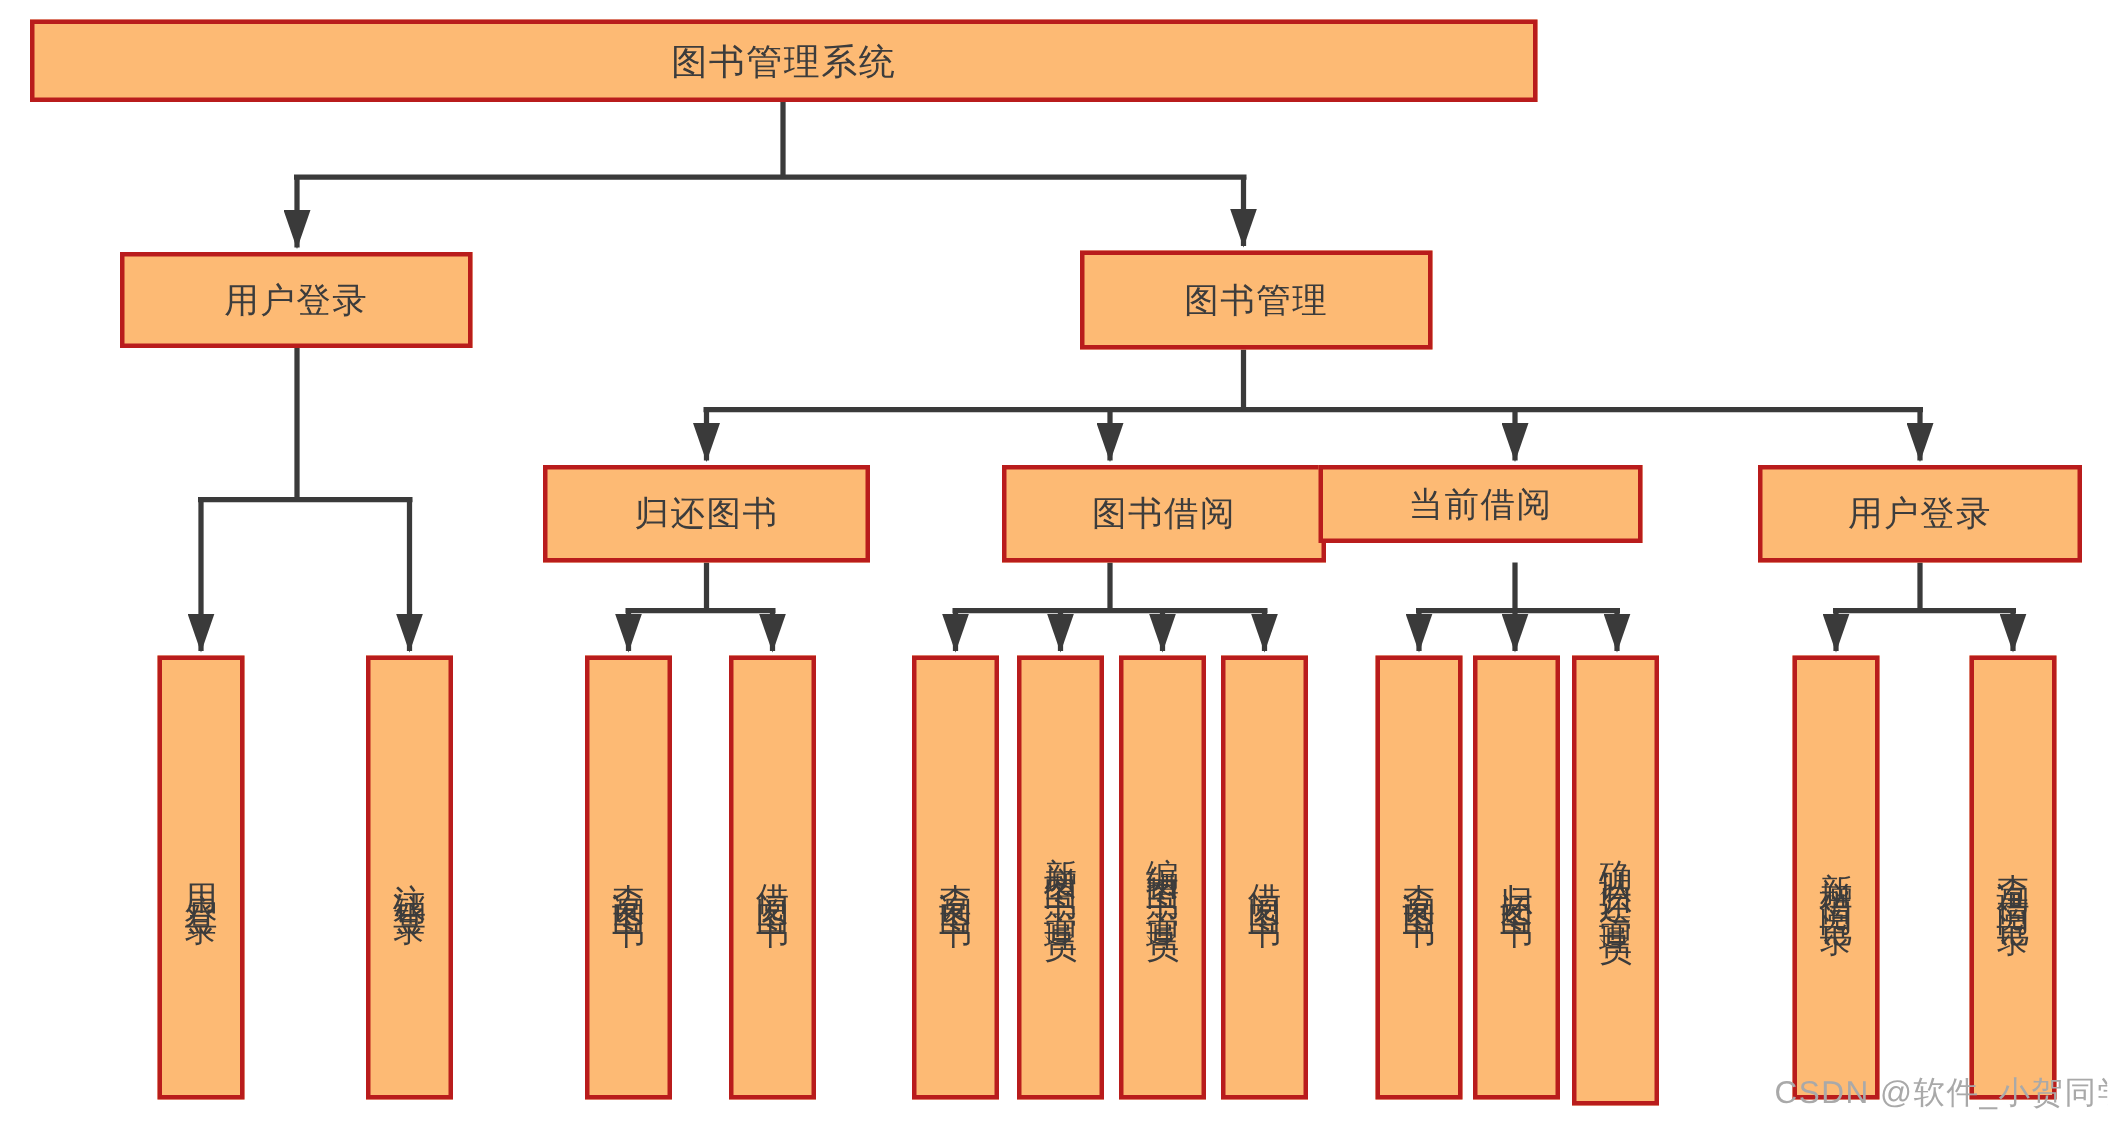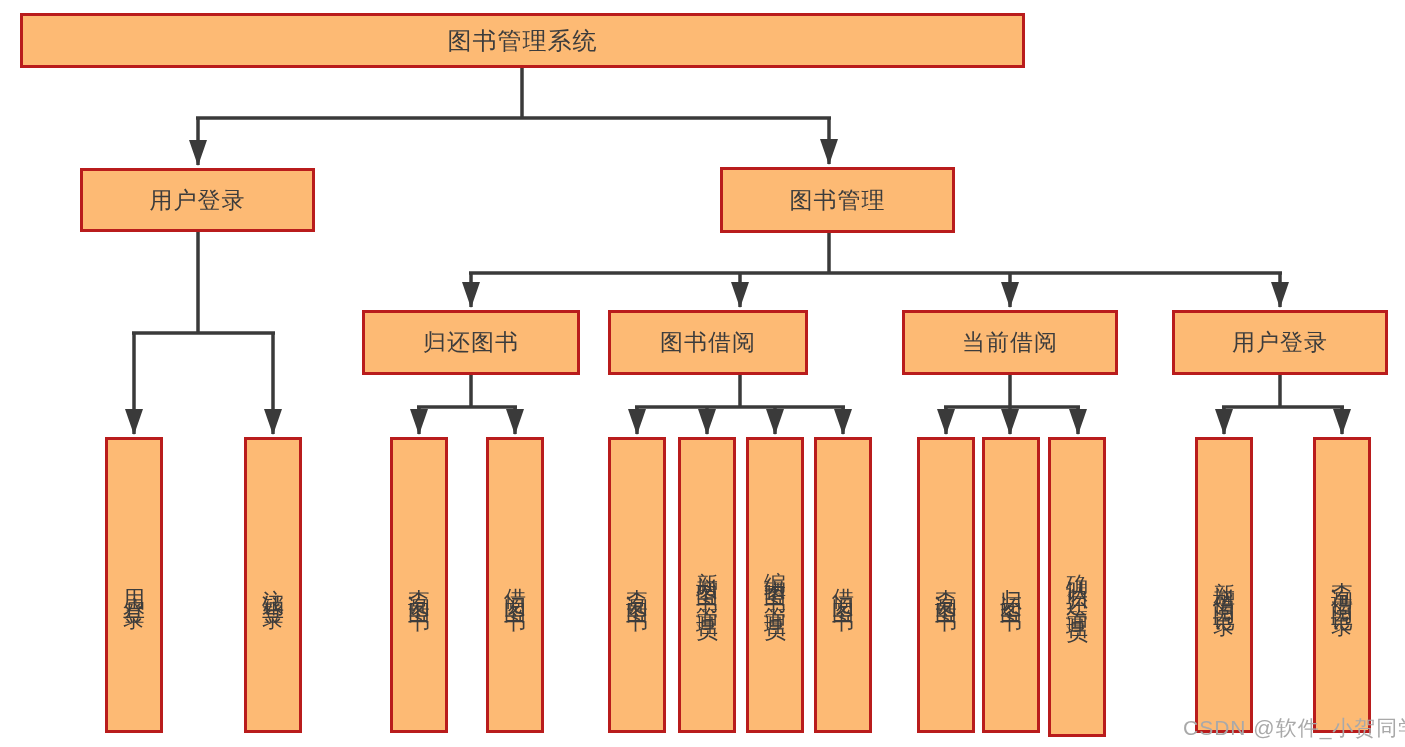--- a/index.html
+++ b/index.html
@@ -106,24 +106,24 @@
   <div class="node hbox" style="left:80px;top:168px;width:235px;height:64px;">
     <span>用户登录</span>
   </div>
   <div class="node hbox" style="left:720px;top:167px;width:235px;height:66px;">
     <span>图书管理</span>
   </div>
 
   <div class="node hbox" style="left:362px;top:310px;width:218px;height:65px;">
     <span>归还图书</span>
   </div>
-  <div class="node hbox" style="left:608px;top:310px;width:200px;height:65px;">
+  <div class="node hbox" style="left:668px;top:310px;width:216px;height:65px;">
     <span>图书借阅</span>
   </div>
-  <div class="node hbox" style="left:902px;top:310px;width:216px;height:65px;">
+  <div class="node hbox" style="left:879px;top:310px;width:216px;height:52px;">
     <span>当前借阅</span>
   </div>
   <div class="node hbox" style="left:1172px;top:310px;width:216px;height:65px;">
     <span>用户登录</span>
   </div>
 
   <div class="node vbox" style="left:105px;">
     <span class="vtext">用户登录</span>
   </div>
   <div class="node vbox" style="left:244px;">

